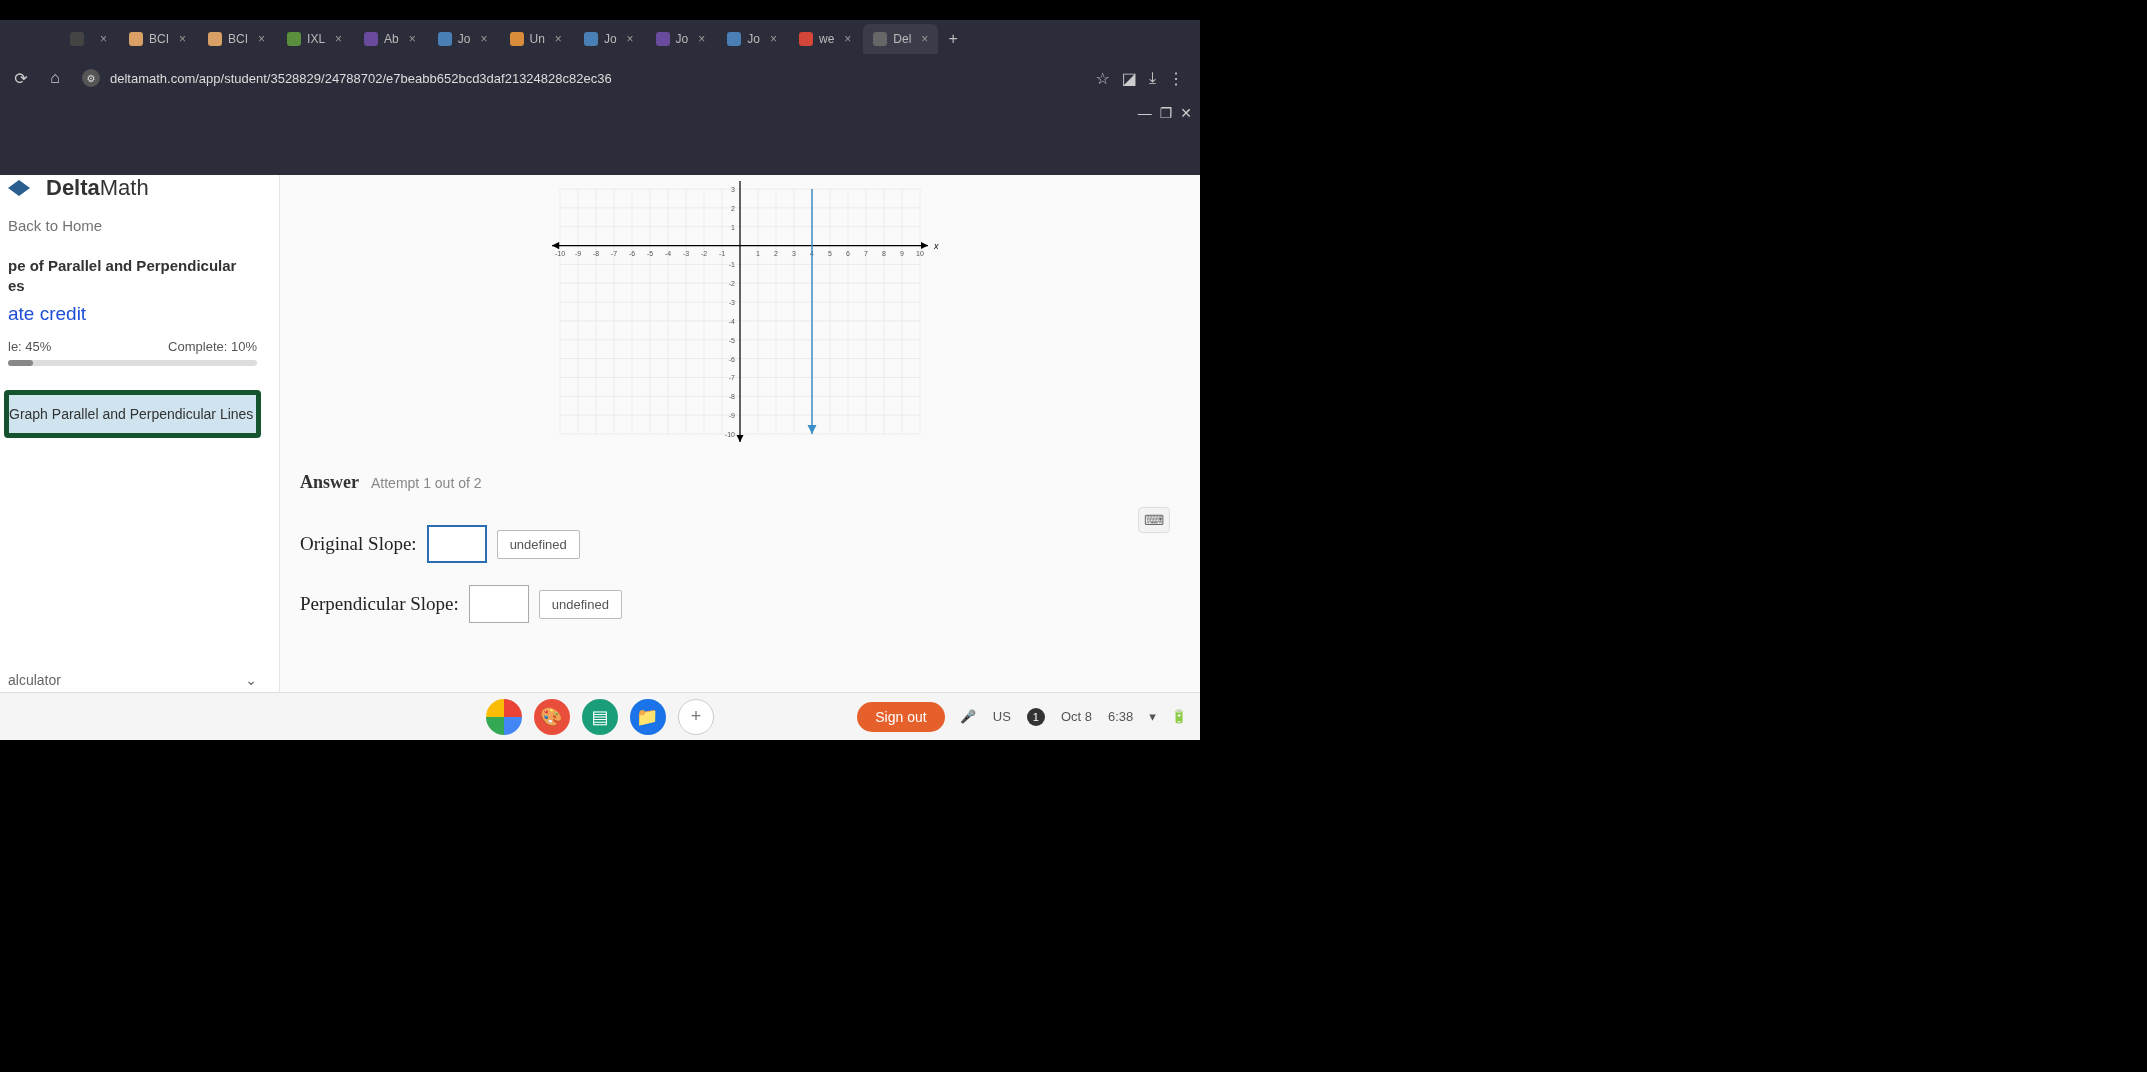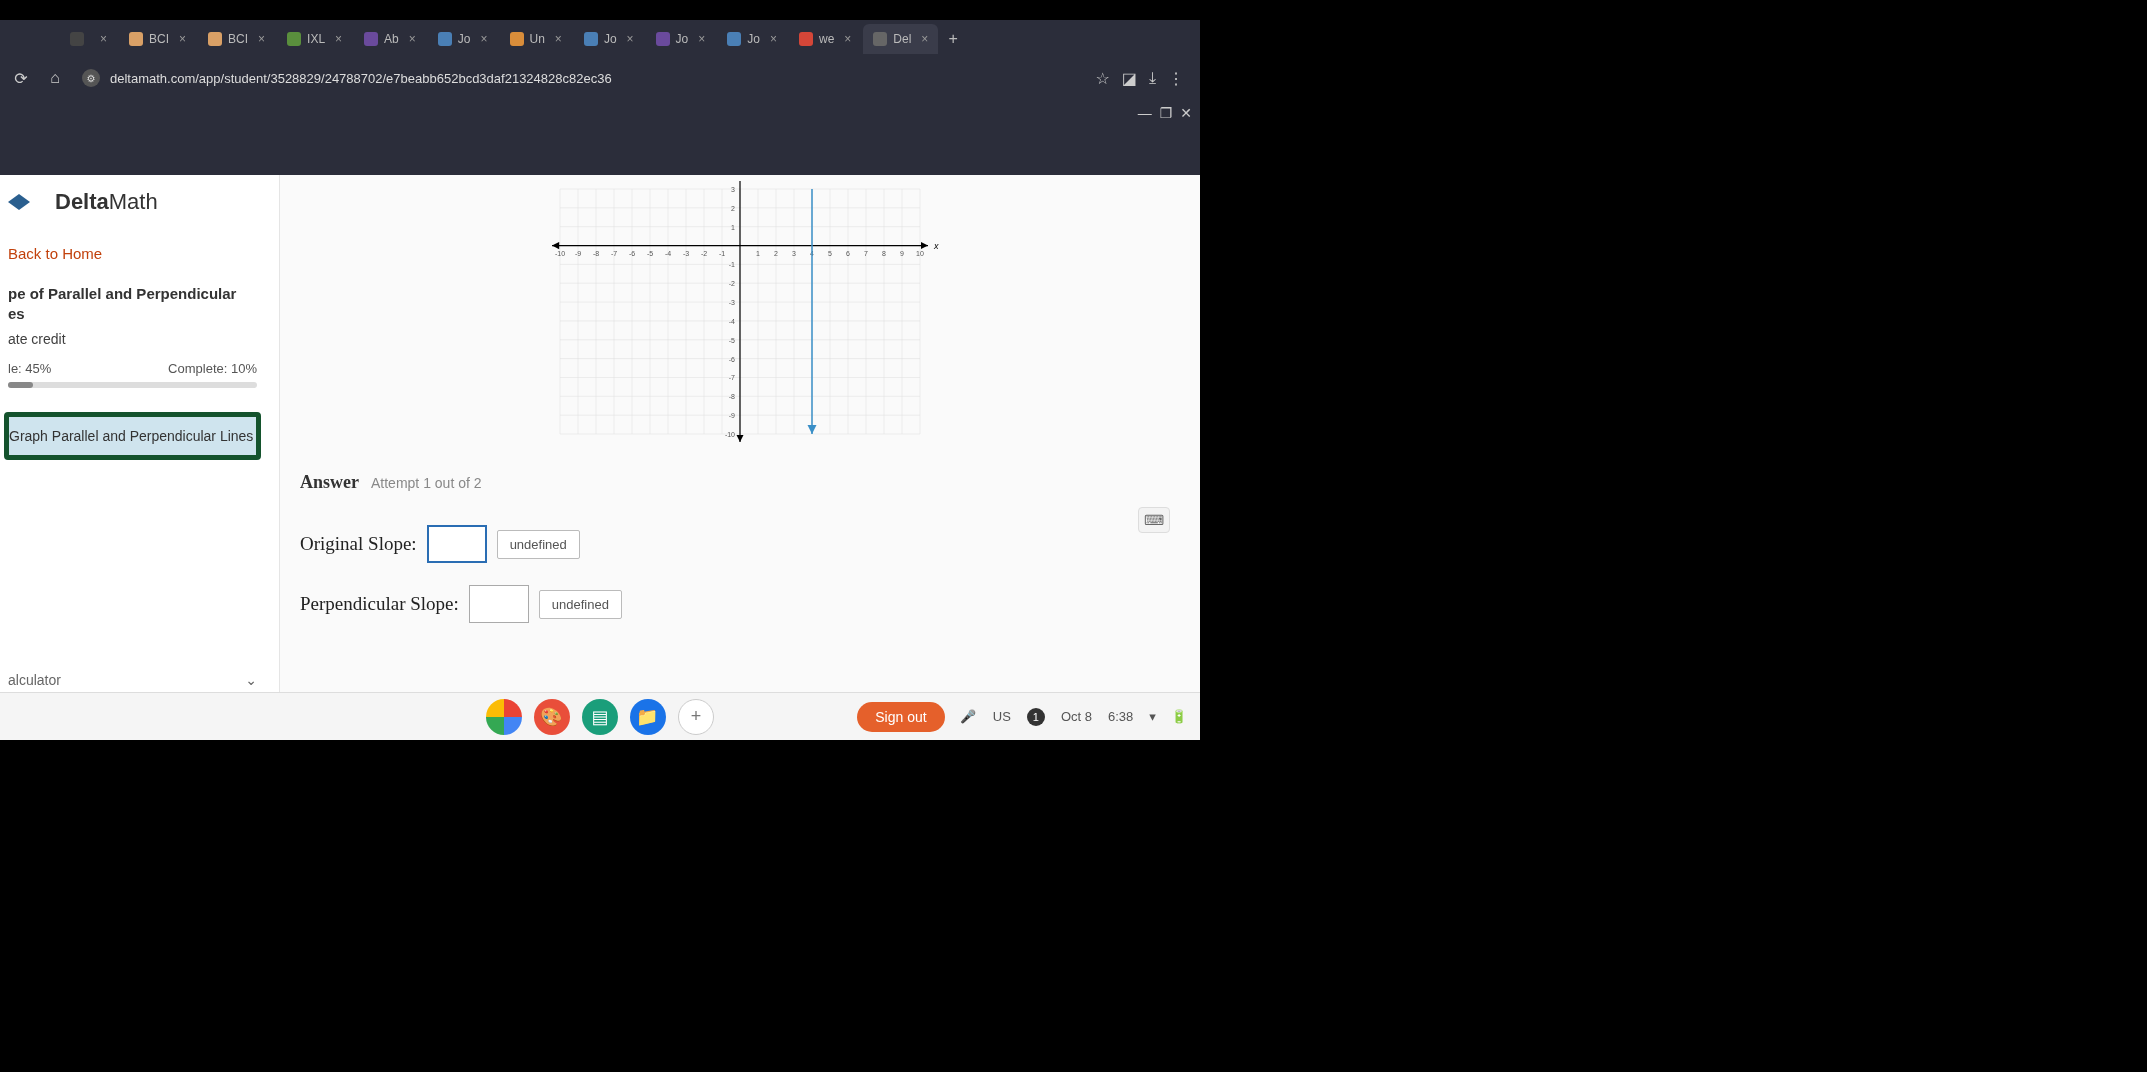--- a/index.html
+++ b/index.html
@@ -22,25 +22,25 @@
 .omnibox .site-icon { width: 18px; height: 18px; border-radius: 50%; background: #555; display: flex; align-items: center; justify-content: center; font-size: 10px; }
 .action-icons { display: flex; gap: 12px; align-items: center; padding-right: 6px; }
 
 .bookmark-row { display: flex; align-items: center; height: 32px; padding: 0 14px; gap: 12px; font-size: 12px; color: #ccc; }
 .bookmark-row .spacer { flex: 1; }
 .bookmark-row .all-bm { display: flex; align-items: center; gap: 6px; }
 
 
 .app { display: flex; height: calc(100% - 155px); background: #fff; }
 .sidebar { width: 280px; background: #fff; border-right: 1px solid #e5e5e5; padding: 0 14px 0 0; display: flex; flex-direction: column; }
-.logo { display: flex; align-items: center; gap: 25px; padding: 14px 8px; font-size: 22px; color: #333; }
+.logo { display: flex; align-items: center; gap: 16px; padding: 0 8px; font-size: 22px; color: #333; }
 .logo .cap { width: 22px; height: 16px; background: #2a5f8f; clip-path: polygon(0 50%, 50% 0, 100% 50%, 50% 100%); }
-.back-home { color: #c2410c; font-size: 15px; padding: 16px 8px 22px; }
+.back-home { color: #737373; font-size: 15px; padding: 16px 8px 22px; }
 .assignment-title { font-weight: bold; font-size: 15px; color: #333; padding: 0 8px; line-height: 1.35; }
-.late-credit { font-size: 14px; color: #404040; padding: 6px 8px 14px; }
+.late-credit { font-size: 19px; color: #1d4ed8; padding: 6px 8px 14px; }
 .progress-row { display: flex; justify-content: space-between; padding: 0 8px 6px; font-size: 13px; color: #555; }
 .progress-bar { height: 6px; background: #ddd; border-radius: 3px; margin: 0 8px 18px; position: relative; }
 .progress-bar .fill { position: absolute; left: 0; top: 0; bottom: 0; width: 10%; background: #888; border-radius: 3px; }
 .problem-item { background: #cfe4ee; border: 5px solid #14532d; border-radius: 4px; padding: 10px 0; margin: 6px 4px; font-size: 14px; color: #333; line-height: 1.3; }
 .sidebar .spacer { flex: 1; }
 .calc-row { display: flex; align-items: center; justify-content: space-between; padding: 10px 8px; font-size: 14px; color: #666; }
 .user-row { display: flex; align-items: center; justify-content: space-between; padding: 10px 8px 16px; font-size: 14px; }
 .user-row .logout { color: #2a6db3; }
 .user-row .name { color: #666; }
 

